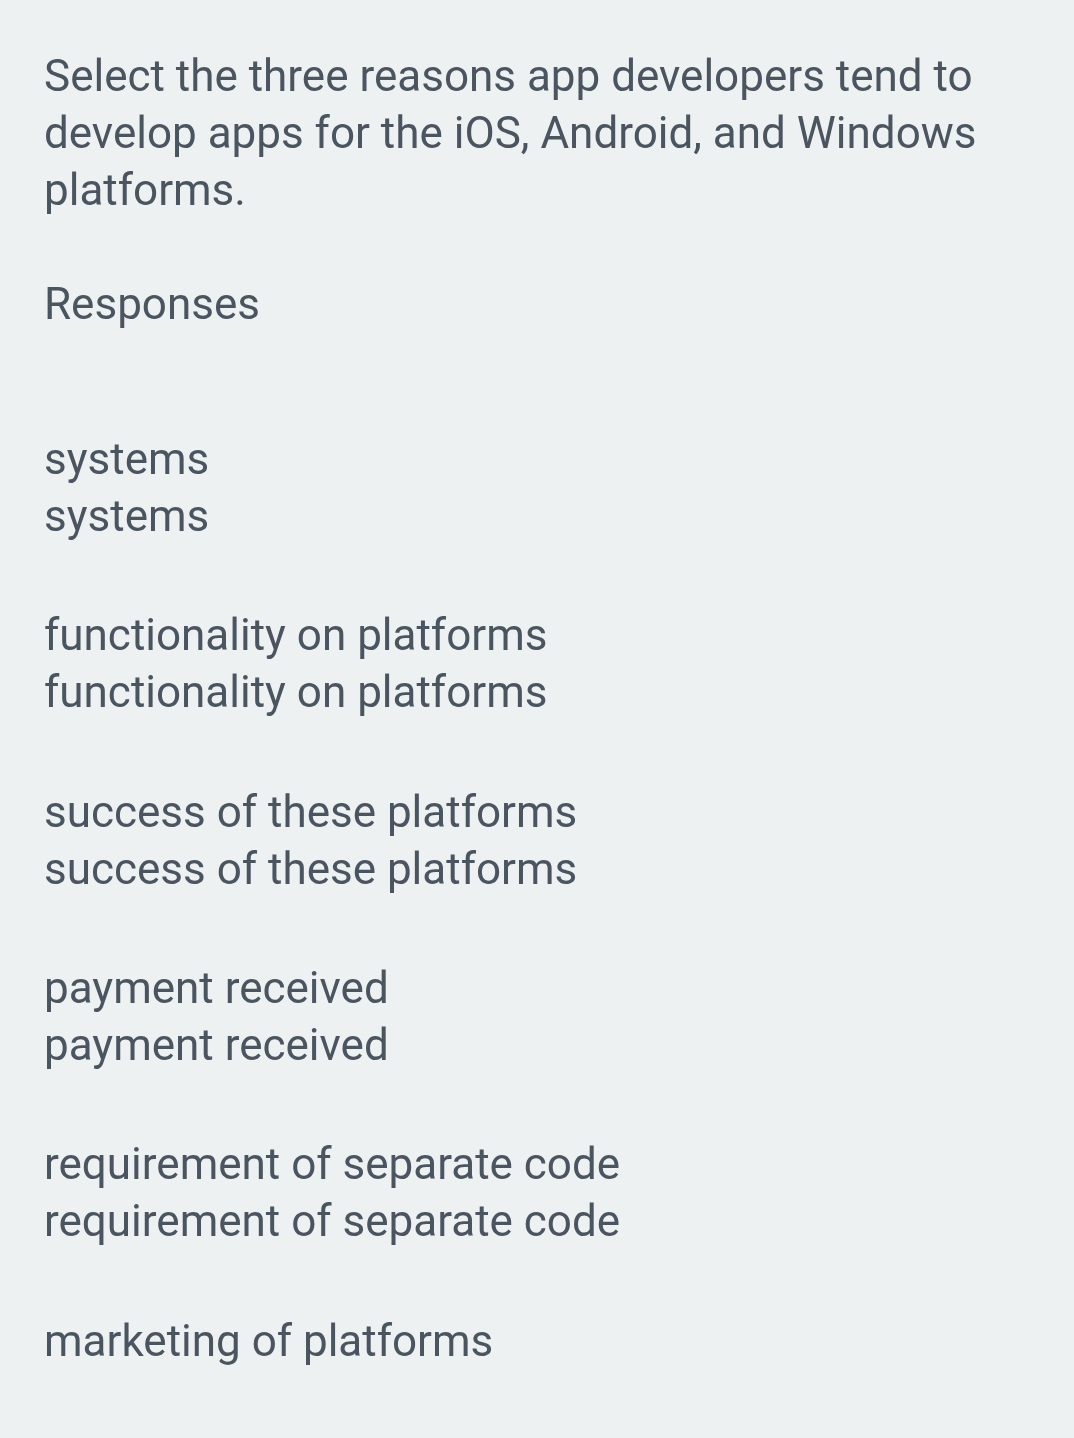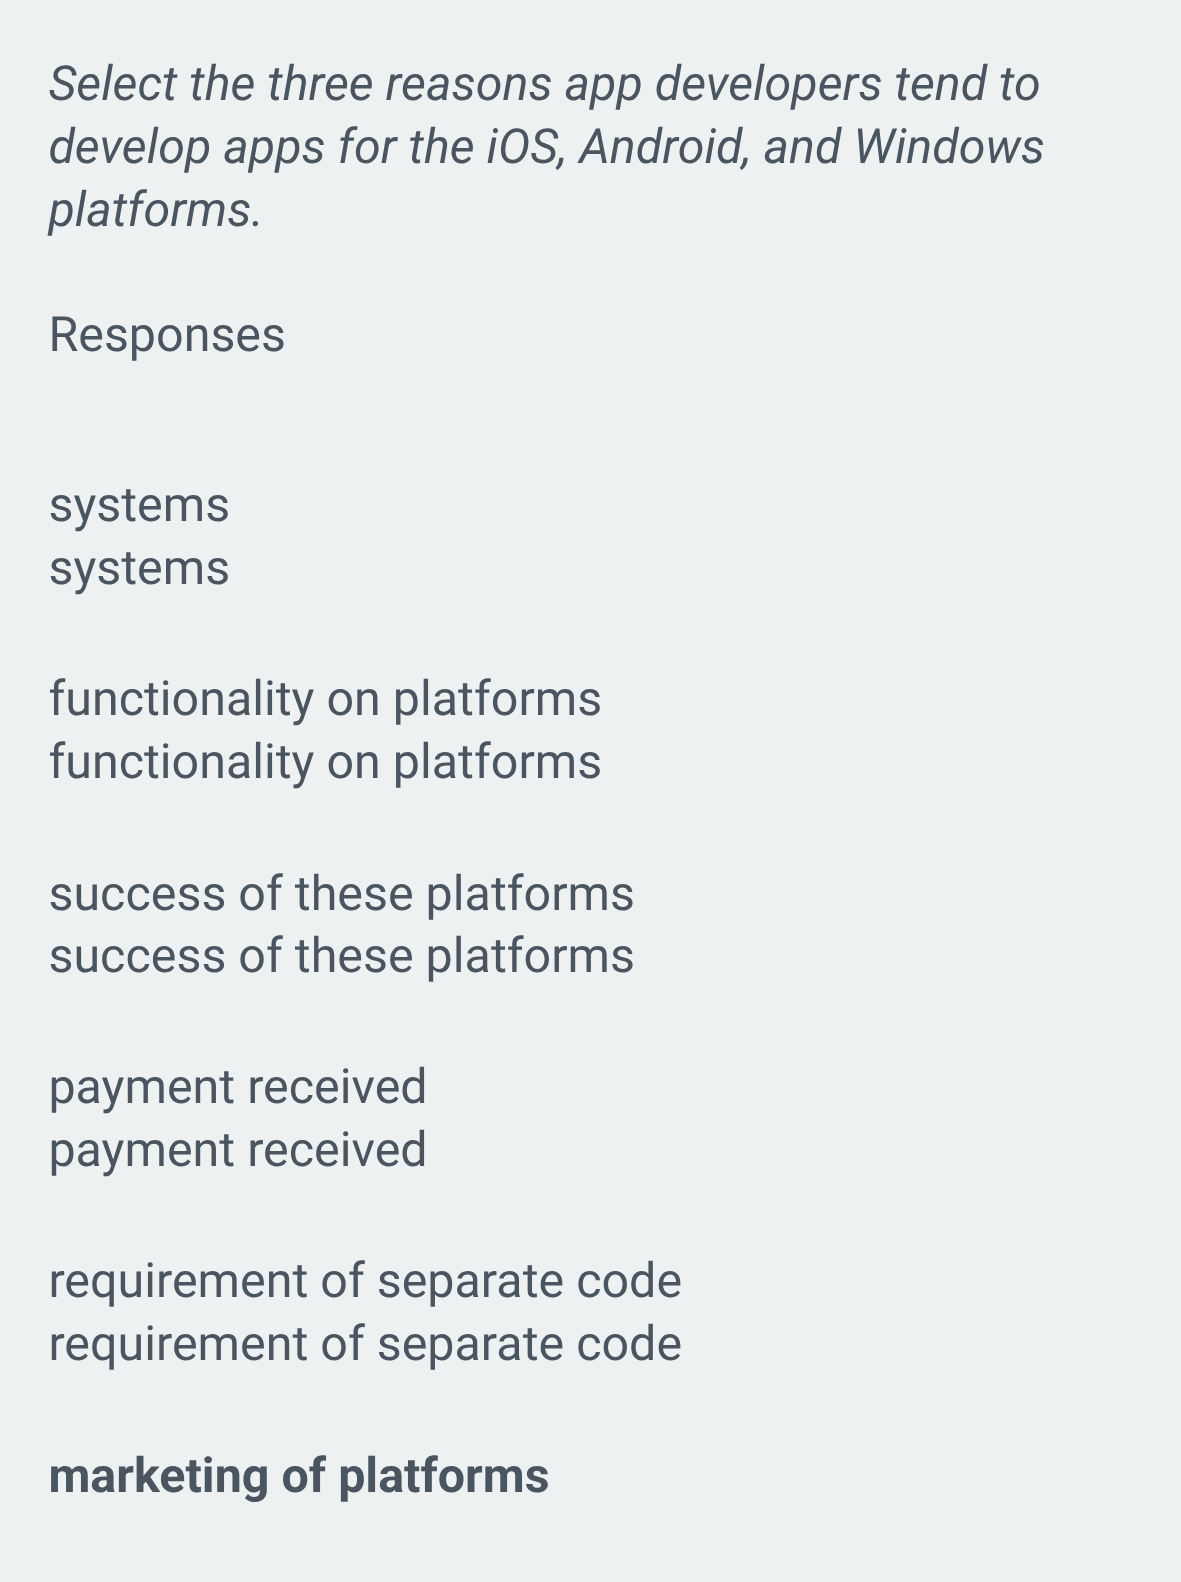--- a/index.html
+++ b/index.html
@@ -12,31 +12,29 @@
       height: 1438px;
       background-color: #eef1f2;
       font-family: -apple-system, BlinkMacSystemFont, "Segoe UI", Roboto, Helvetica, Arial, sans-serif;
       color: #4a5560;
       padding: 48px 44px;
       font-size: 44px;
       line-height: 1.3;
     }
     .question {
       margin-bottom: 56px;
-      font-style: italic;
     }
     .responses-label {
       margin-bottom: 98px;
     }
     .response-block {
       margin-bottom: 62px;
     }
     .response-block:last-child {
       margin-bottom: 0;
-      font-weight: bold;
     }
     .response-line {
       display: block;
     }
   </style>
 </head>
 <body>
 
 <div class="question">Select the three reasons app developers tend to develop apps for the iOS, Android, and Windows platforms.</div>
 

